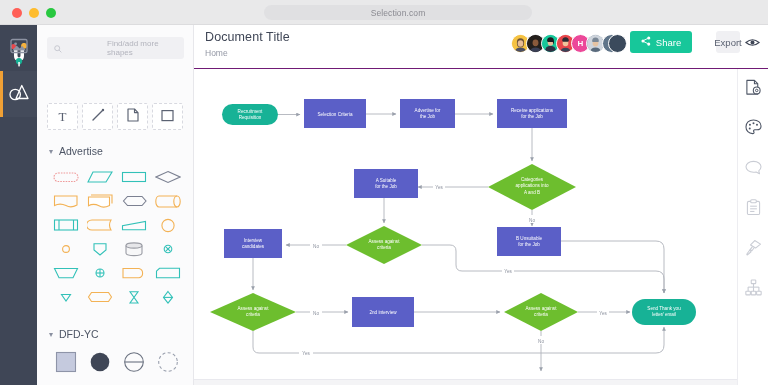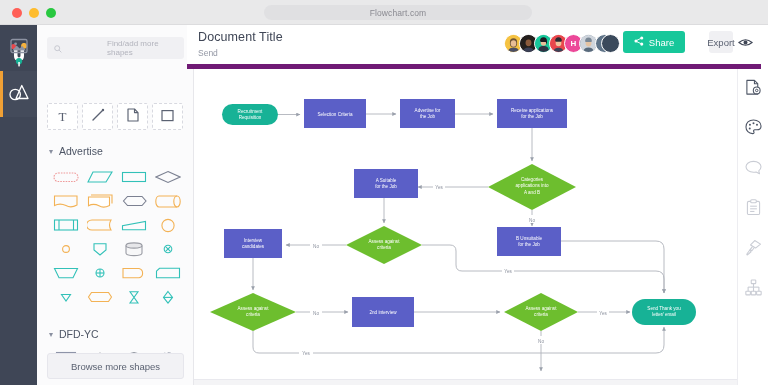--- a/index.html
+++ b/index.html
@@ -100,22 +100,22 @@
   }
   .browse {
     position: absolute; left: 10px; bottom: 6px; width: 137px; height: 26px;
     background: #f2f2f5; border: 1px solid #e6e6ec; border-radius: 3px;
     display: flex; align-items: center; justify-content: center;
     font-size: 9.5px; color: #5b6272; cursor: pointer;
   }
 
   
   .header {
-    position: absolute; left: 187px; top: 25px; width: 574px; height: 44px;
-    background: #fff; border-bottom: 5px solid #701a75;
+    position: absolute; left: 194px; top: 25px; width: 574px; height: 44px;
+    background: #fff; border-bottom: 1px solid #701a75;
   }
   .doc-title {
     position: absolute; left: 11px; top: 5px;
     font-size: 12.5px; color: #3f4656; font-weight: 400; letter-spacing: .1px;
   }
   .doc-sub {
     position: absolute; left: 11px; top: 23px;
     font-size: 8.5px; color: #9397a4;
   }
   .avatars { position: absolute; right: 163px; top: 9px; display: flex; }
@@ -184,21 +184,21 @@
 
 <div class="app">
 
   <div class="titlebar">
     <div class="traffic">
       <span class="dot red"></span>
       <span class="dot yellow"></span>
       <span class="dot green"></span>
     </div>
     <div class="urlbar">
-      <span>Flowchart.com</span>
+      <span>Selection.com</span>
     </div>
   </div>
 
   <div class="rail">
     <div class="rail-logo">
       <svg width="20" height="24" viewBox="0 0 20 24">
         <circle cx="4.5" cy="3.5" r="2.6" fill="#e8474c"></circle>
         <circle cx="15" cy="2.8" r="2.9" fill="#f5b13d"></circle>
         <path d="M5 6 L5 13 Q5 18 10 18 Q15 18 15 13 L15 6 L11.5 6 L11.5 12.6 Q11.5 14.6 10 14.6 Q8.5 14.6 8.5 12.6 L8.5 6 Z" fill="#ffffff"></path>
         <circle cx="10" cy="18.2" r="3.1" fill="#17b296"></circle>
@@ -431,28 +431,25 @@
             <line x1="1.7" y1="11" x2="20.3" y2="11" stroke="#6b7280" stroke-width="1.1"></line>
           </svg>
       </div>
       <div class="dfd-cell">
         <svg width="22" height="22" viewBox="0 0 22 22">
             <circle cx="11" cy="11" r="9.3" fill="none" stroke="#9aa0ae" stroke-width="1.1" stroke-dasharray="3 2.4"></circle>
           </svg>
       </div>
     </div>
 
-    <div class="browse">
-      <span>Browse more shapes</span>
-    </div>
   </div>
 
   <div class="header">
     <div class="doc-title">Document Title</div>
-    <div class="doc-sub">Send</div>
+    <div class="doc-sub">Home</div>
 
     <div class="avatars">
       <div class="av" style="background:#f5c242;">
         <svg width="19" height="19" viewBox="0 0 19 19">
             <circle cx="9.5" cy="9.5" r="9.5" fill="#f5c242"></circle>
             <path d="M9.5 3.6 a4 4 0 0 1 4 4 v2.2 a4 4 0 0 1 -8 0 V7.6 a4 4 0 0 1 4 -4z" fill="#6f5436"></path>
             <ellipse cx="9.5" cy="9.6" rx="3.1" ry="3.6" fill="#e8bd95"></ellipse>
             <path d="M2.6 19 q1.8 -5 6.9 -5 q5.1 0 6.9 5z" fill="#4c4f63"></path>
           </svg>
       </div>

